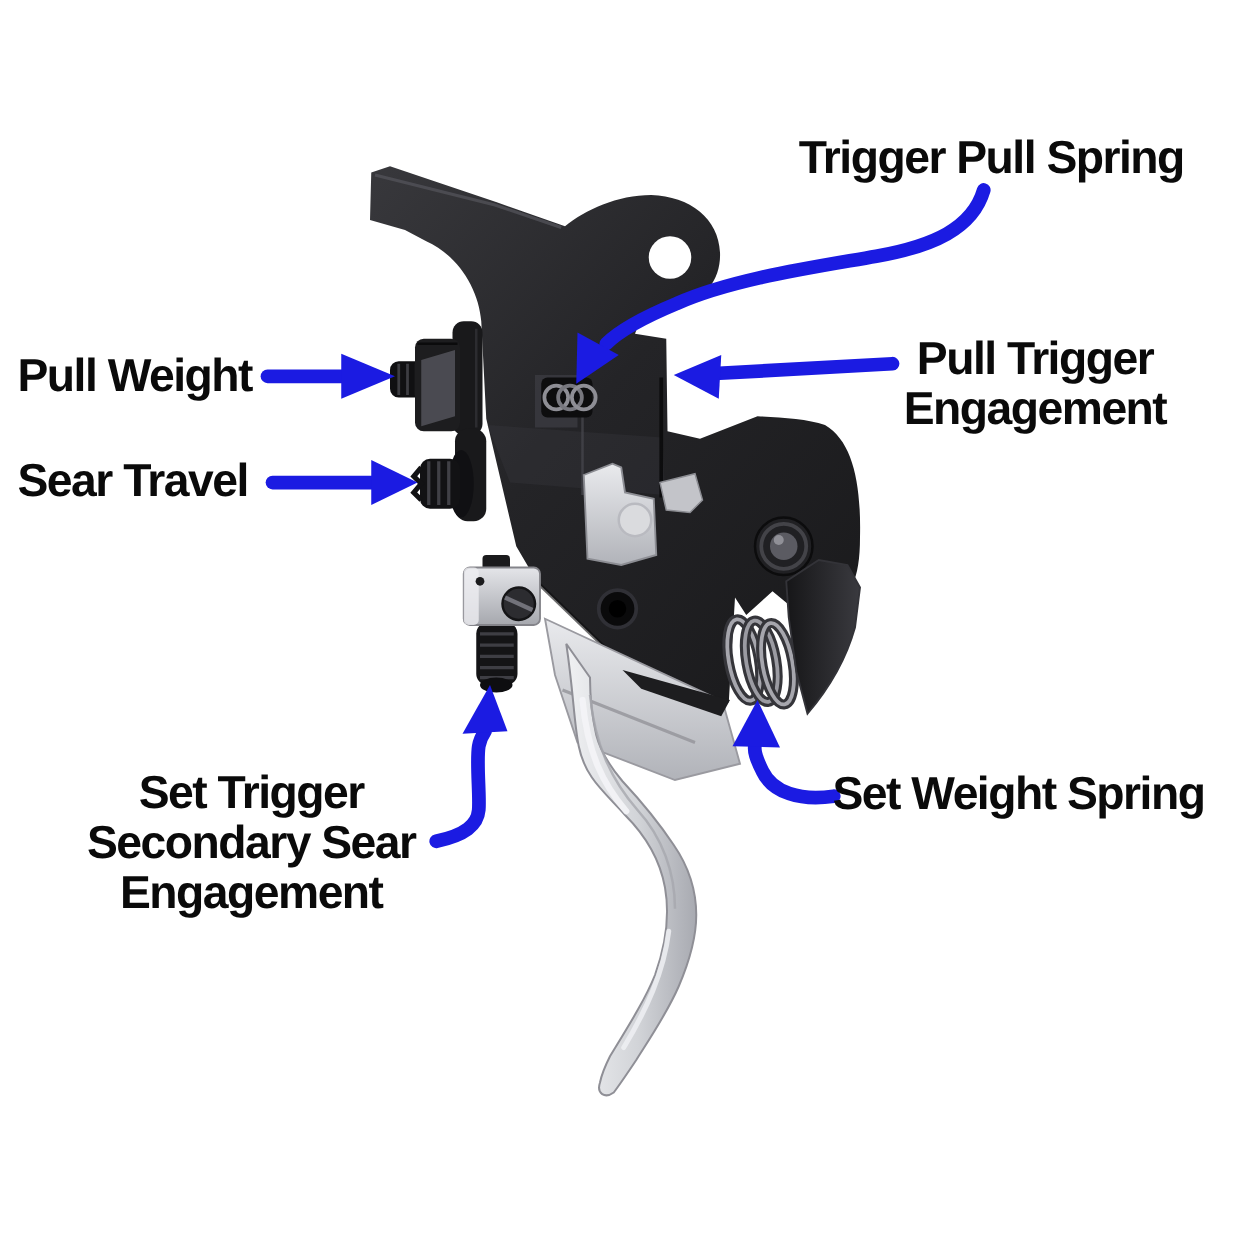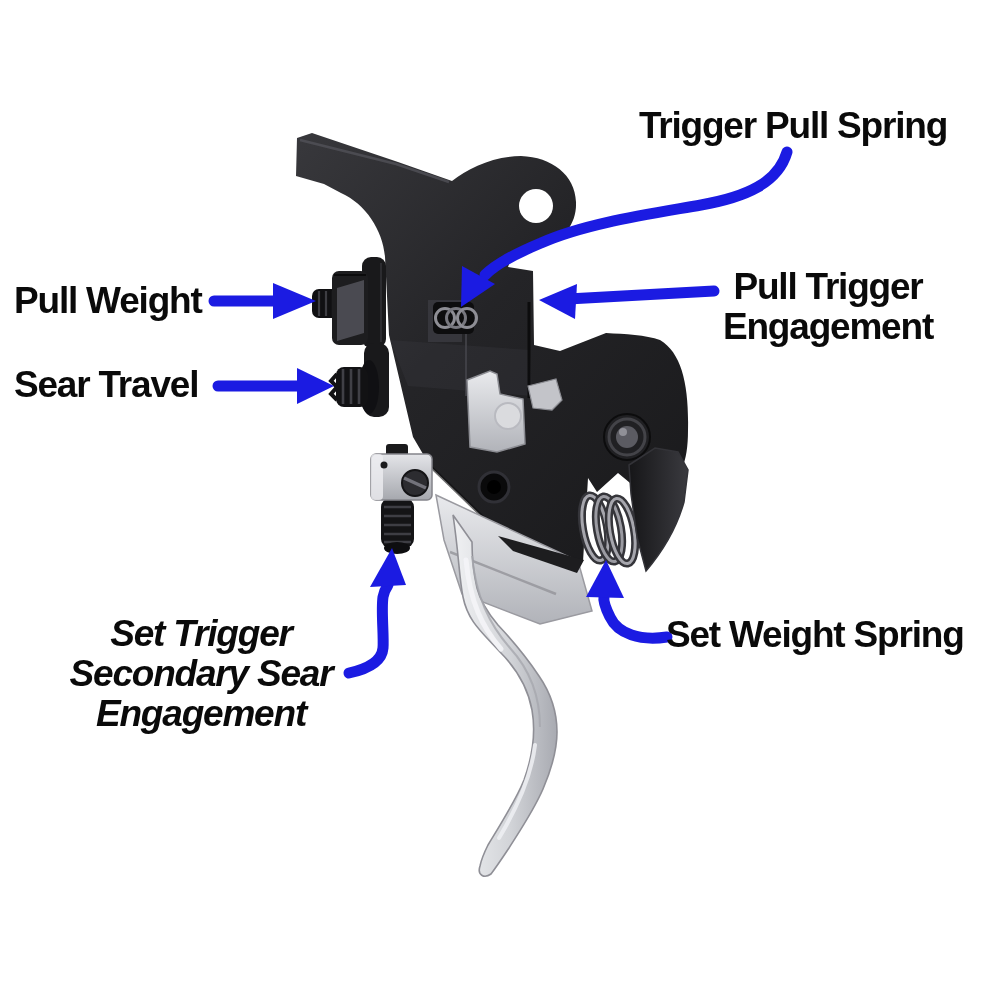--- a/index.html
+++ b/index.html
@@ -15,21 +15,21 @@
   #mech-svg{position:absolute;left:0;top:0;width:1000px;height:1000px;}
   .lbl{
     position:absolute;color:var(--ink);font-weight:bold;font-size:37px;
     line-height:40px;letter-spacing:-1.2px;white-space:nowrap;
   }
   .lbl.center{text-align:center;}
   #lbl-tps{left:633px;top:106px;width:320px;}
   #lbl-pw{left:14px;top:281px;}
   #lbl-ste{left:698px;top:267px;width:260px;}
   #lbl-ot{left:14px;top:365px;}
-  #lbl-stsse{left:41px;top:614px;width:320px;font-style:italic;}
+  #lbl-stsse{left:41px;top:614px;width:320px;}
   #lbl-sts{left:666px;top:615px;}
 </style>
 </head>
 <body>
 
 <div id="canvas">
 
   <svg id="mech-svg" viewBox="0 0 1000 1000" role="img" aria-label="Side-view photo of a rifle set-trigger mechanism with six blue adjustment callouts">
     <defs>
       <linearGradient id="gBody" x1="0" y1="0" x2="1" y2="1">

